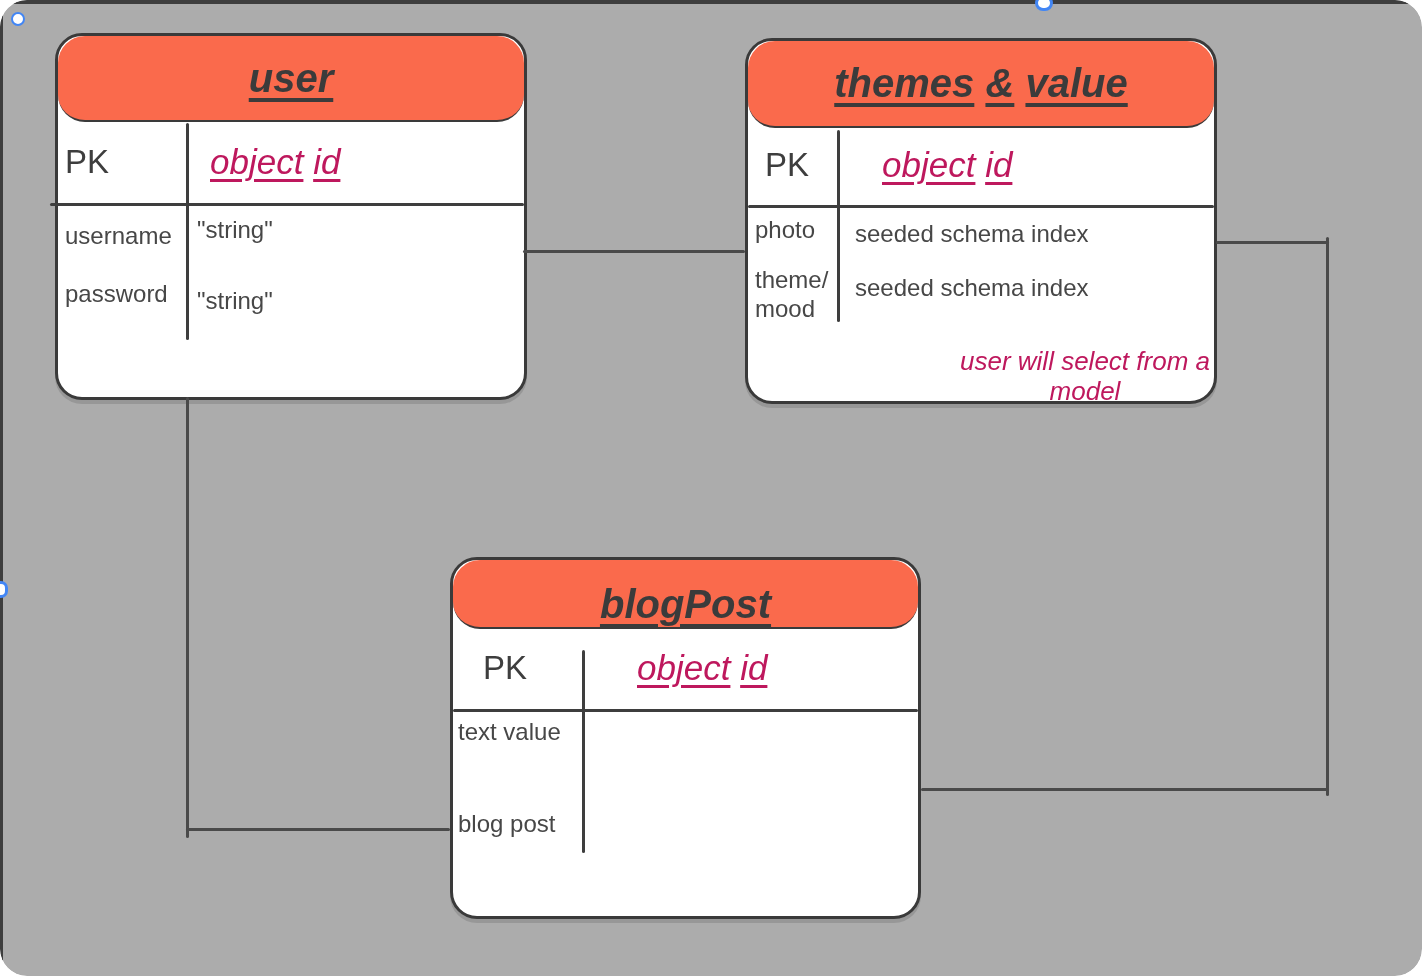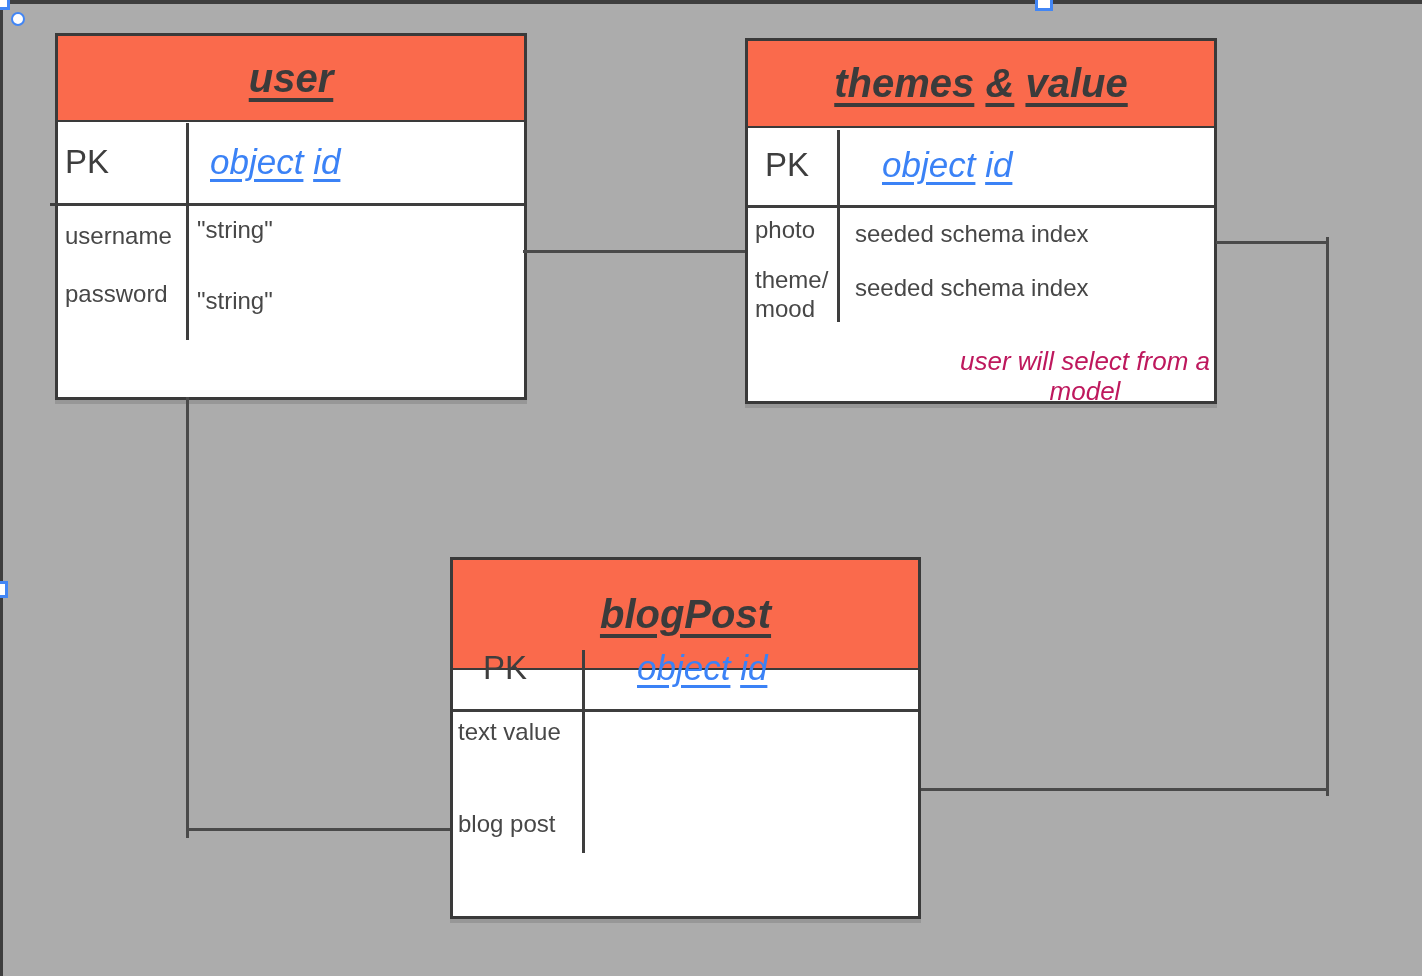--- a/index.html
+++ b/index.html
@@ -1,15 +1,15 @@
 <!DOCTYPE html>
 <html><head>
 <meta charset="utf-8">
 <style>
-  * { box-sizing: border-box; margin: 0; padding: 0; }
+  * { box-sizing: border-box; margin: 0; padding: 0; border-radius: 27px; }
   html, body { width: 1422px; height: 976px; }
   body { font-family: "Liberation Sans", sans-serif; }
 
   .canvas {
     position: relative;
     width: 1422px; height: 976px;
     background: #ACACAC;
     overflow: hidden;
     color: #3D3D3D;
   }
@@ -35,21 +35,21 @@
   .t-title {
     font-weight: bold; font-style: italic;
     font-size: 40px; color: #3B3B3B;
   }
   .t-title .uw { text-decoration: underline; text-decoration-thickness: 4px; text-underline-offset: 6px; }
 
   .txt { position: absolute; font-size: 24px; line-height: 29px; color: #474747; white-space: pre-line; }
   .pk  { position: absolute; font-size: 33px; line-height: 42px; color: #3E3E3E; }
   .field {
     position: absolute; font-style: italic;
-    font-size: 35px; line-height: 42px; color: #3b82f6;
+    font-size: 35px; line-height: 42px; color: #be185d;
   }
   .field .uw { text-decoration: underline; text-decoration-thickness: 2.5px; text-underline-offset: 5px; }
 
   .note {
     position: absolute; font-style: italic;
     font-size: 26px; line-height: 29.5px;
     color: #be185d; text-align: center; white-space: pre-line;
   }
 
   .divider-h { position: absolute; height: 2.5px; background: #3E3E3E; }
@@ -108,21 +108,21 @@
     <span class="txt" style="left:7px; top:174px;">photo</span>
     <span class="txt" style="left:107px; top:178px;">seeded schema index</span>
     <span class="txt" style="left:7px; top:224px;">theme/
 mood</span>
     <span class="txt" style="left:107px; top:232px;">seeded schema index</span>
     <span class="note" style="left:212px; top:306px; width:250px;">user will select from a
 model</span>
   </div>
 
   <div class="tbl" style="left:450px; top:557px; width:471px; height:362px;">
-    <div class="hdr" style="height:110px;">
+    <div class="hdr" style="height:69px;align-items:flex-end;">
       <span class="t-title uwords"><span class="uw">blogPost</span></span>
     </div>
     <div class="divider-h" style="left:0; top:149px; width:465px;"></div>
     <div class="divider-v" style="left:129px; top:90px; height:203px;"></div>
     <span class="pk" style="left:30px; top:87px;">PK</span>
     <span class="field uwords" style="left:184px; top:87px;"><span class="uw">object</span> <span class="uw">id</span></span>
     <span class="txt" style="left:5px; top:157px;">text value</span>
     <span class="txt" style="left:5px; top:249px;">blog post</span>
   </div>
 

